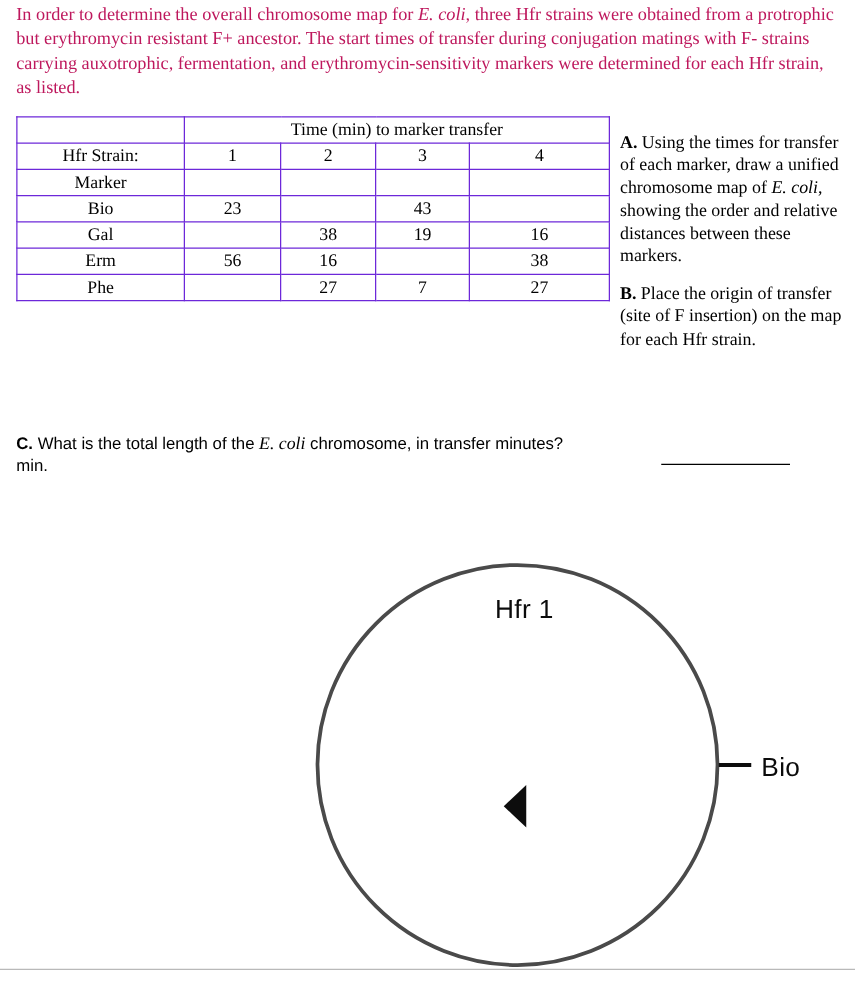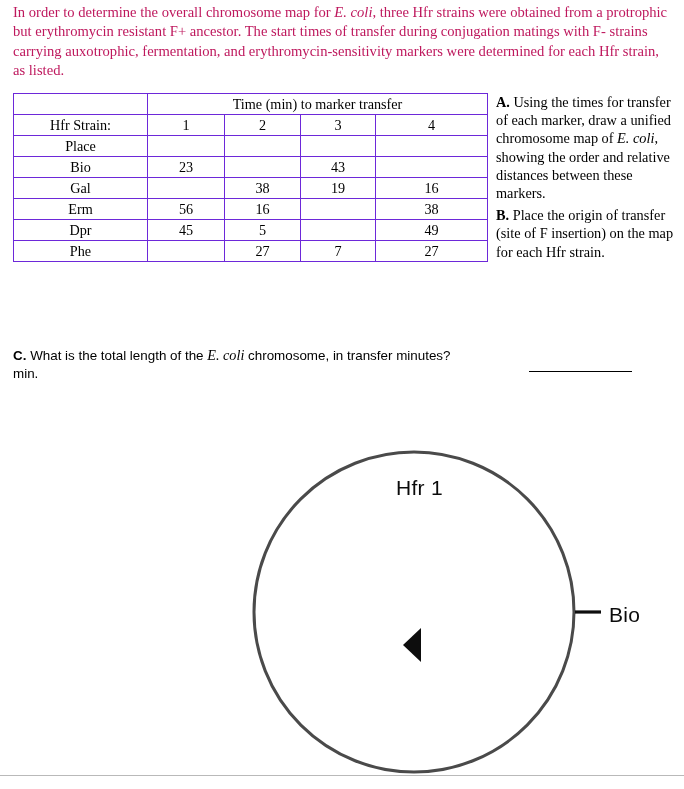--- a/index.html
+++ b/index.html
@@ -64,21 +64,21 @@
   #questions {
     position: absolute;
     left: 496px;
     top: 93px;
     width: 180px;
     font-family: "Liberation Serif", serif;
     font-size: 14.3px;
     line-height: 18.2px;
     color: #000;
   }
-  #questions p { margin: 0 0 4px 0; }
+  #questions p { margin: 12px 0 4px 0; }
   #questions b { font-weight: bold; }
   #questions .it { font-style: italic; }
 
   
   #question-c {
     position: absolute;
     left: 13px;
     top: 346px;
     width: 660px;
     font-family: "Liberation Sans", sans-serif;
@@ -153,21 +153,21 @@
       <td class="span" colspan="4">Time  (min)  to marker transfer</td>
     </tr>
     <tr>
       <td class="lbl">Hfr Strain:</td>
       <td>1</td>
       <td>2</td>
       <td>3</td>
       <td>4</td>
     </tr>
     <tr>
-      <td class="lbl">Place</td>
+      <td class="lbl">Marker</td>
       <td></td>
       <td></td>
       <td></td>
       <td></td>
     </tr>
 
     <tr>
       <td class="lbl">Bio</td>
       <td>23</td>
       <td></td>
@@ -180,27 +180,20 @@
       <td>38</td>
       <td>19</td>
       <td>16</td>
     </tr>
     <tr>
       <td class="lbl">Erm</td>
       <td>56</td>
       <td>16</td>
       <td></td>
       <td>38</td>
-    </tr>
-    <tr>
-      <td class="lbl">Dpr</td>
-      <td>45</td>
-      <td>5</td>
-      <td></td>
-      <td>49</td>
     </tr>
     <tr>
       <td class="lbl">Phe</td>
       <td></td>
       <td>27</td>
       <td>7</td>
       <td>27</td>
     </tr>
   </tbody>
 </table>

